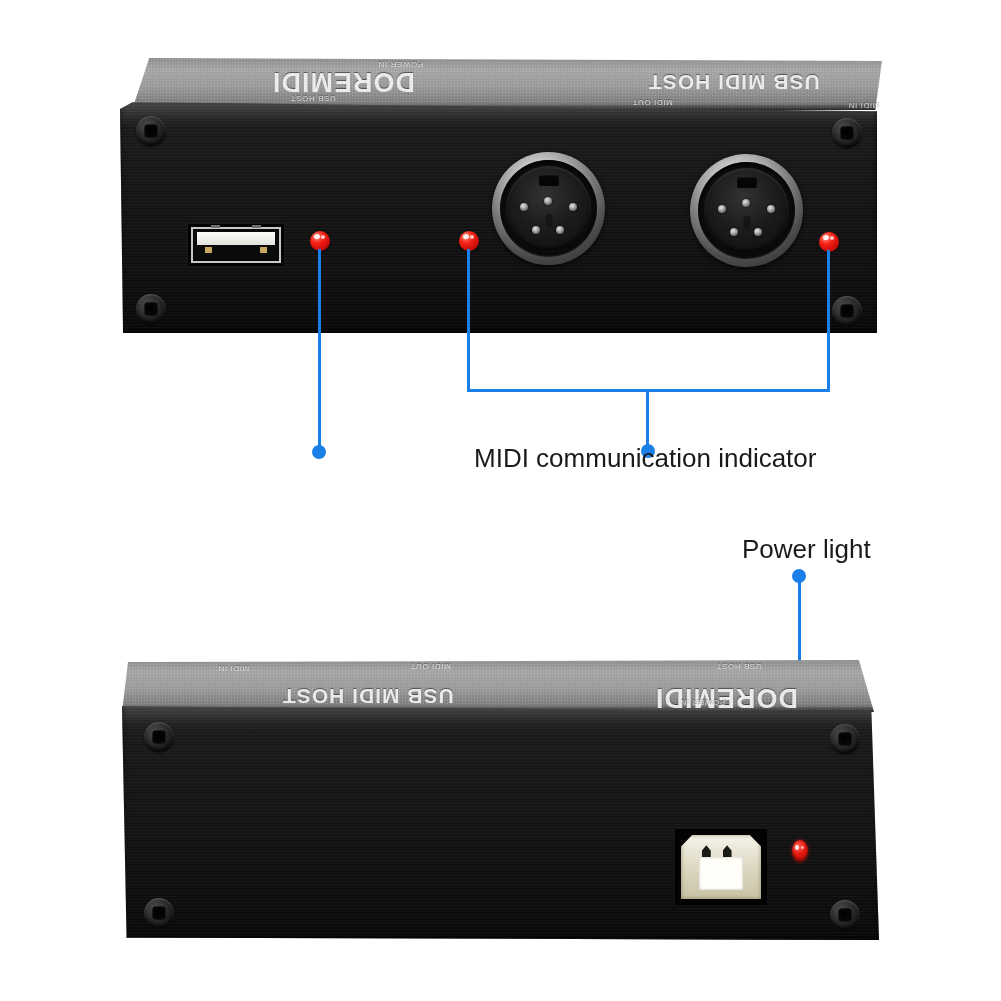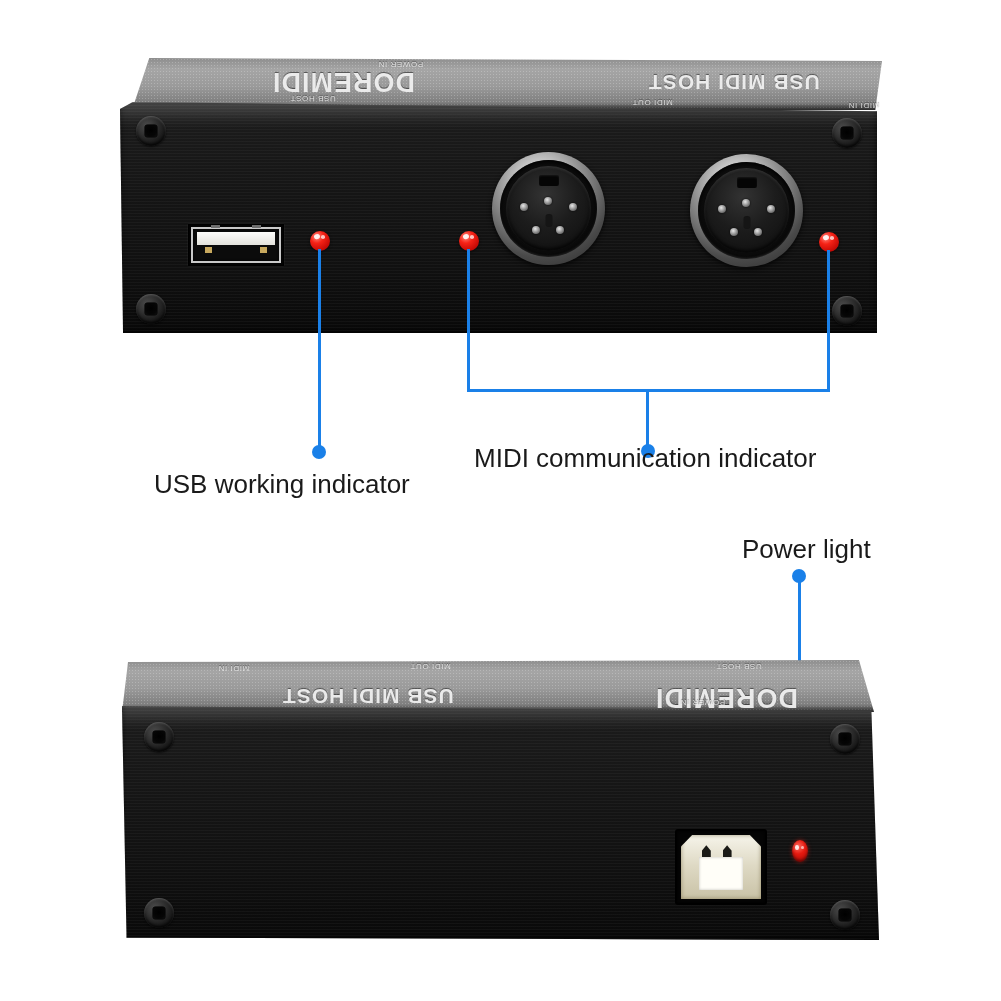--- a/index.html
+++ b/index.html
@@ -175,21 +175,20 @@
         <div class="hole" style="left:74%;top:44%;"></div>
         <div class="hole" style="left:45%;top:36%;"></div>
         <div class="center"></div>
       </div>
     </div>
   </div>
 
   <div class="pin-red" style="left:310px;top:231px;"></div>
   <div class="lead v" style="left:318px;top:249px;height:202px;"></div>
   <div class="dot-blue" style="left:312px;top:445px;"></div>
-  <div class="caption" style="left:154px;top:469px;">USB working indicator</div>
 
   <div class="pin-red" style="left:459px;top:231px;"></div>
   <div class="pin-red" style="left:819px;top:232px;"></div>
   <div class="lead v" style="left:467px;top:249px;height:143px;"></div>
   <div class="lead v" style="left:827px;top:250px;height:142px;"></div>
   <div class="lead h" style="left:467px;top:389px;width:363px;"></div>
   <div class="lead v" style="left:646px;top:389px;height:59px;"></div>
   <div class="dot-blue" style="left:641px;top:444px;"></div>
   <div class="caption" style="left:474px;top:443px;text-align:right;">MIDI communication indicator</div>
 

